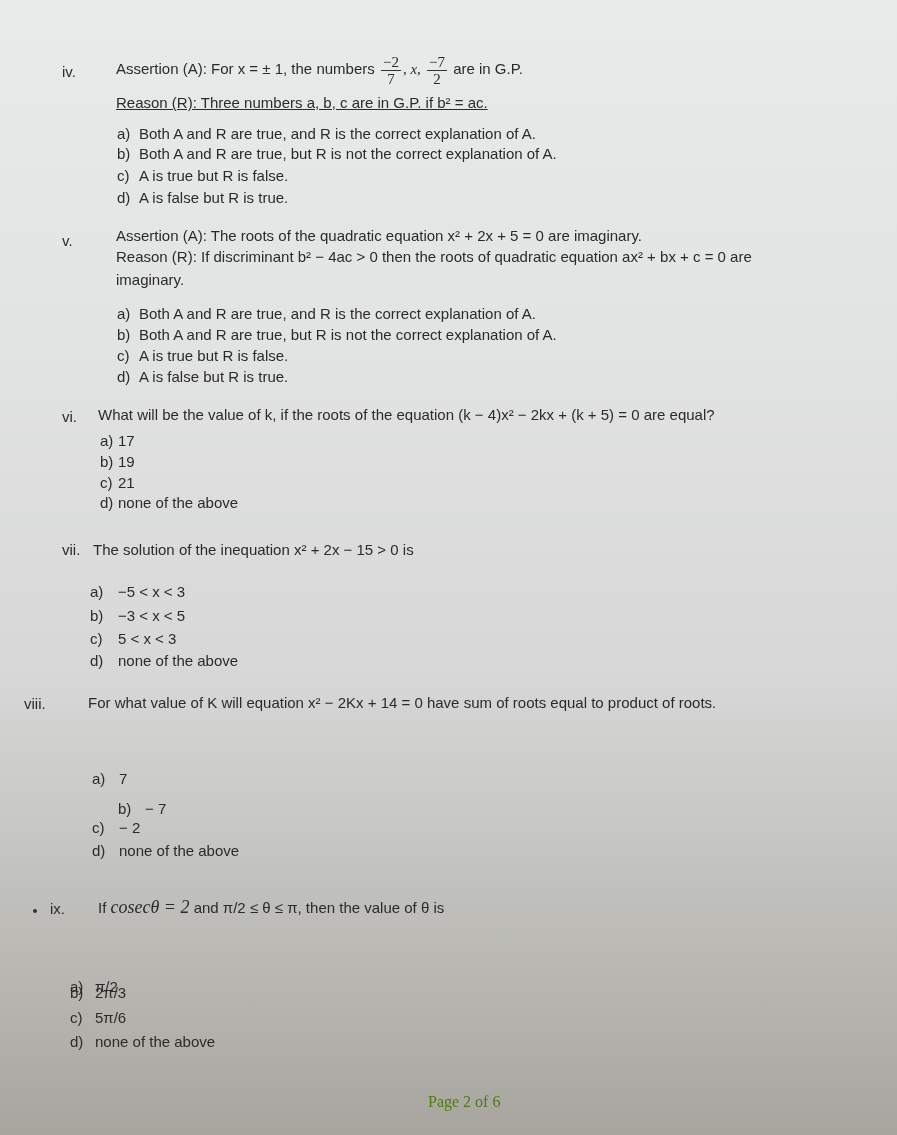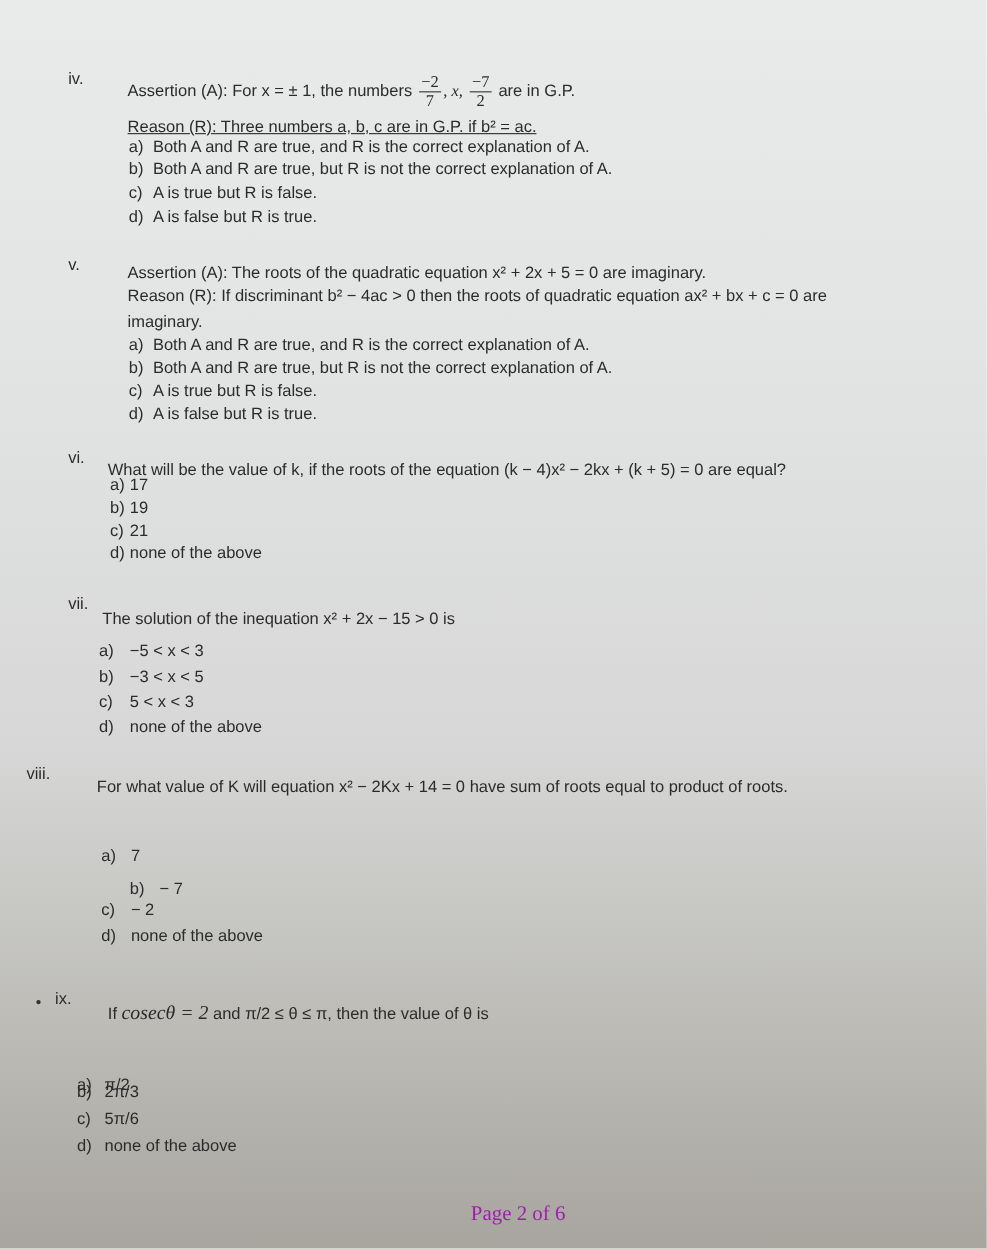--- a/index.html
+++ b/index.html
@@ -2,29 +2,29 @@
 <html><head>
 <meta charset="utf-8">
 <style>
   html,body{margin:0;padding:0;}
   body{
     width:897px;height:1135px;overflow:hidden;position:relative;
     background:linear-gradient(180deg,#e9eaea 0%,#e2e3e3 30%,#d6d7d6 60%,#b9b8b3 85%,#a8a59f 100%);
     font-family:"Liberation Sans","DejaVu Sans",sans-serif;
     color:#2b2b2b;
   }
-  .q{position:absolute;font-size:15px;line-height:20px;white-space:nowrap;margin-top:13px;}
+  .q{position:absolute;font-size:15px;line-height:20px;white-space:nowrap;}
   .num{position:absolute;font-size:15px;}
   .opt{position:absolute;font-size:15px;white-space:nowrap;}
   .opt .lbl{display:inline-block;width:22px;}
   .frac{display:inline-block;vertical-align:middle;text-align:center;font-family:"Liberation Serif",serif;font-size:15px;margin:0 2px;}
   .frac span{display:block;line-height:16px;}
   .frac .top{border-bottom:1px solid #333;padding:0 2px;}
   .serif-it{font-family:"Liberation Serif",serif;font-style:italic;font-size:18px;}
-  .footer{position:absolute;left:428px;top:1093px;font-family:"Liberation Serif",serif;font-size:19px;color:#a21caf;}
+  .footer{position:absolute;left:428px;top:1093px;font-family:"Liberation Serif",serif;font-size:16px;color:#4d7c0f;}
   .dot{position:absolute;left:33px;top:909px;width:4px;height:4px;border-radius:50%;background:#333;}
 </style>
 </head>
 <body>
 
 <div class="num" style="left:62px;top:63px;">iv.</div>
 <div class="q" style="left:116px;top:54px;">
   <span>Assertion (A): For x = ± 1, the numbers</span>
   <span class="frac"><span class="top">−2</span><span>7</span></span><span class="serif-it" style="font-size:15px">, x,</span>
   <span class="frac"><span class="top">−7</span><span>2</span></span>

